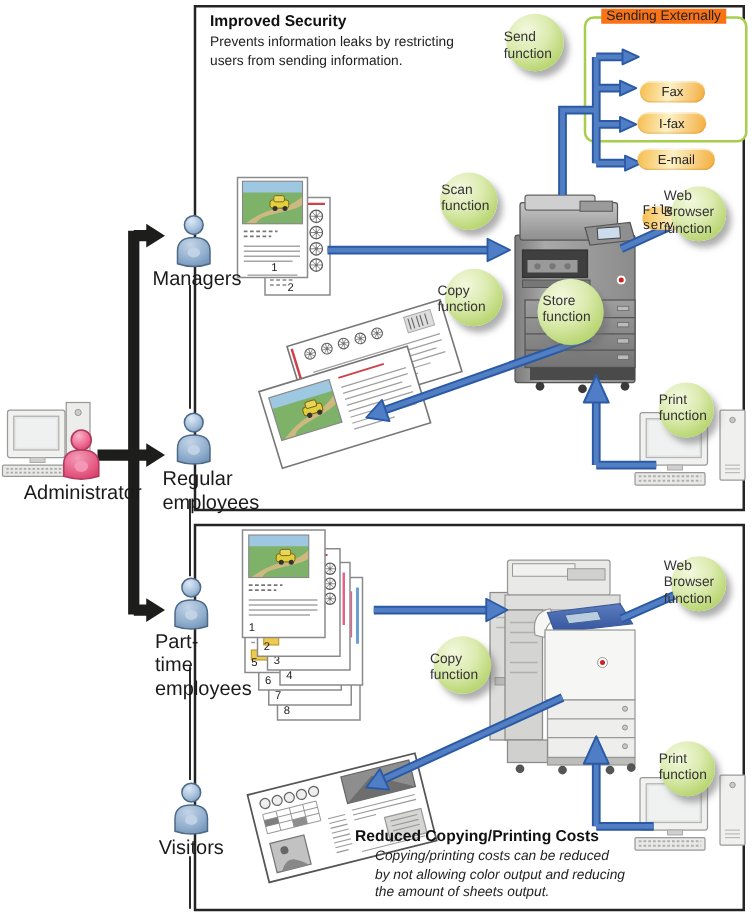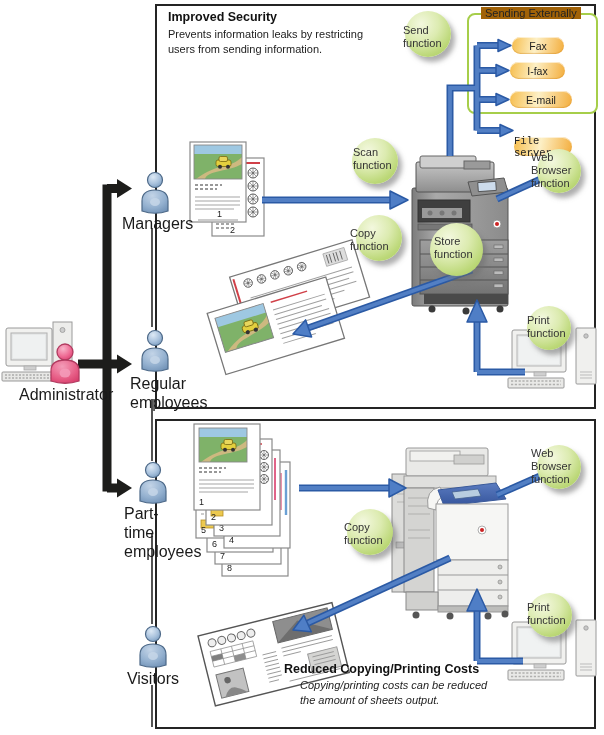--- a/index.html
+++ b/index.html
@@ -3,26 +3,26 @@
 <meta charset="utf-8">
 <style>
   html,body { margin:0; padding:0; background:#fff; }
   .stage { position:relative; width:604px; height:735px; background:#fff;
            font-family:"Liberation Sans", sans-serif; overflow:hidden; }
   .box { position:absolute; border:2px solid #242424; background:#fff; box-sizing:border-box; }
   svg.layer { position:absolute; left:0; top:0; z-index:2; }
   .txt { position:absolute; z-index:3; color:#1d1d1d; }
   .b-title { font-size:12.5px; font-weight:bold; color:#111;text-align:center; }
   .b-desc { font-size:11px; color:#222; line-height:1.32; }
-  .send-title { font-size:11px; background:#a16207; padding:0 4px; color:#222; }
+  .send-title { font-size:11px; background:#f97316; padding:0 4px; color:#222; }
   .pill { position:absolute; z-index:3; border-radius:10px;
           background:linear-gradient(100deg,#f6bd4c 0%,#fdf0c6 45%,#f3ad3c 100%);
           box-shadow:inset 0 1px 0 rgba(255,255,255,.6), inset 0 -1px 1px rgba(200,120,10,.35);
           display:flex; align-items:center; justify-content:center;
-          font-size:10.5px; color:#222; }
+          font-size:10.5px; color:#222;margin-top:28px; }
   .fn { position:absolute; z-index:3; border-radius:50%;
         background:radial-gradient(circle at 35% 28%, #f3f8de 0%, #dcebb0 40%, #bcd878 72%, #a7ca5c 100%);
         box-shadow:4px 5px 5px rgba(110,110,110,.55); }
   .fnt { position:absolute; z-index:4; font-size:11px; line-height:1.16; color:#333; }
   .ulabel { position:absolute; z-index:3; font-size:16px; color:#1a1a1a; line-height:1.18; }
   .ctr { text-align:center; }
   svg text { font-family:"Liberation Sans", sans-serif; }
   .shd { stroke:#2b5aa5; stroke-width:7; fill:none; }
   .shl { stroke:#527fc4; stroke-width:3.8; fill:none; }
   .ah  { fill:#4f7ec6; stroke:#2b5aa5; stroke-width:1.5; stroke-linejoin:round; }
@@ -404,16 +404,17 @@
 
   <div class="ulabel ctr" style="left:19px; top:386px; width:90px;">Administrator</div>
   <div class="ulabel ctr" style="left:122px; top:215px; width:66px;">Managers</div>
   <div class="ulabel" style="left:130px; top:375px; width:62px;">Regular employees</div>
   <div class="ulabel" style="left:124px; top:505px; width:64px;">Part-time employees</div>
   <div class="ulabel ctr" style="left:126px; top:670px; width:54px;">Visitors</div>
 
   <div class="txt b-title" style="left:284px; top:662px;">Reduced Copying/Printing Costs</div>
   <div class="txt b-desc" style="left:300px; top:678px; width:250px;font-style:italic;">
     <div>Copying/printing costs can be reduced</div>
+    <div>by not allowing color output and reducing</div>
     <div>the amount of sheets output.</div>
   </div>
 
 </div>
 
 </body></html>

